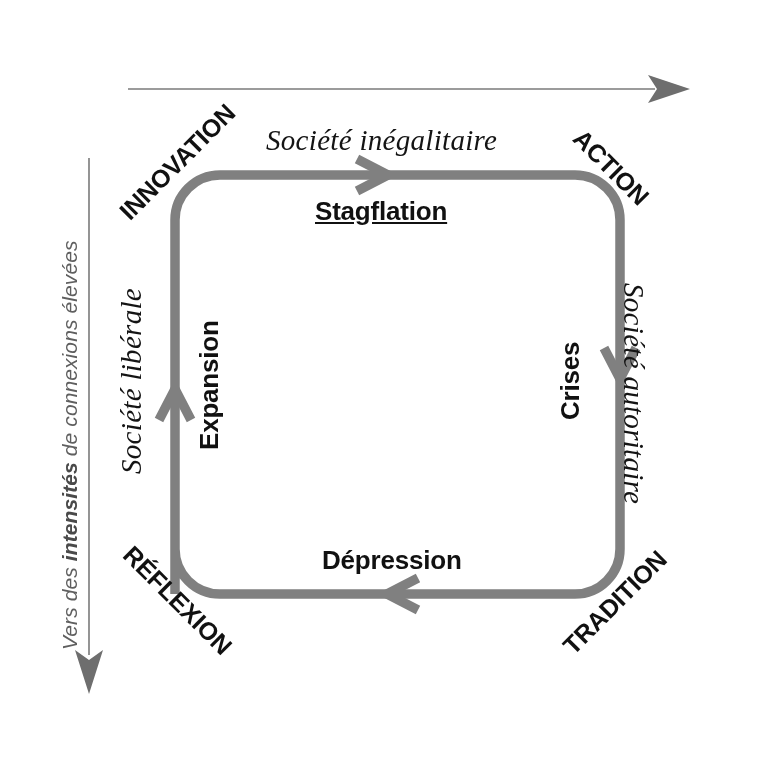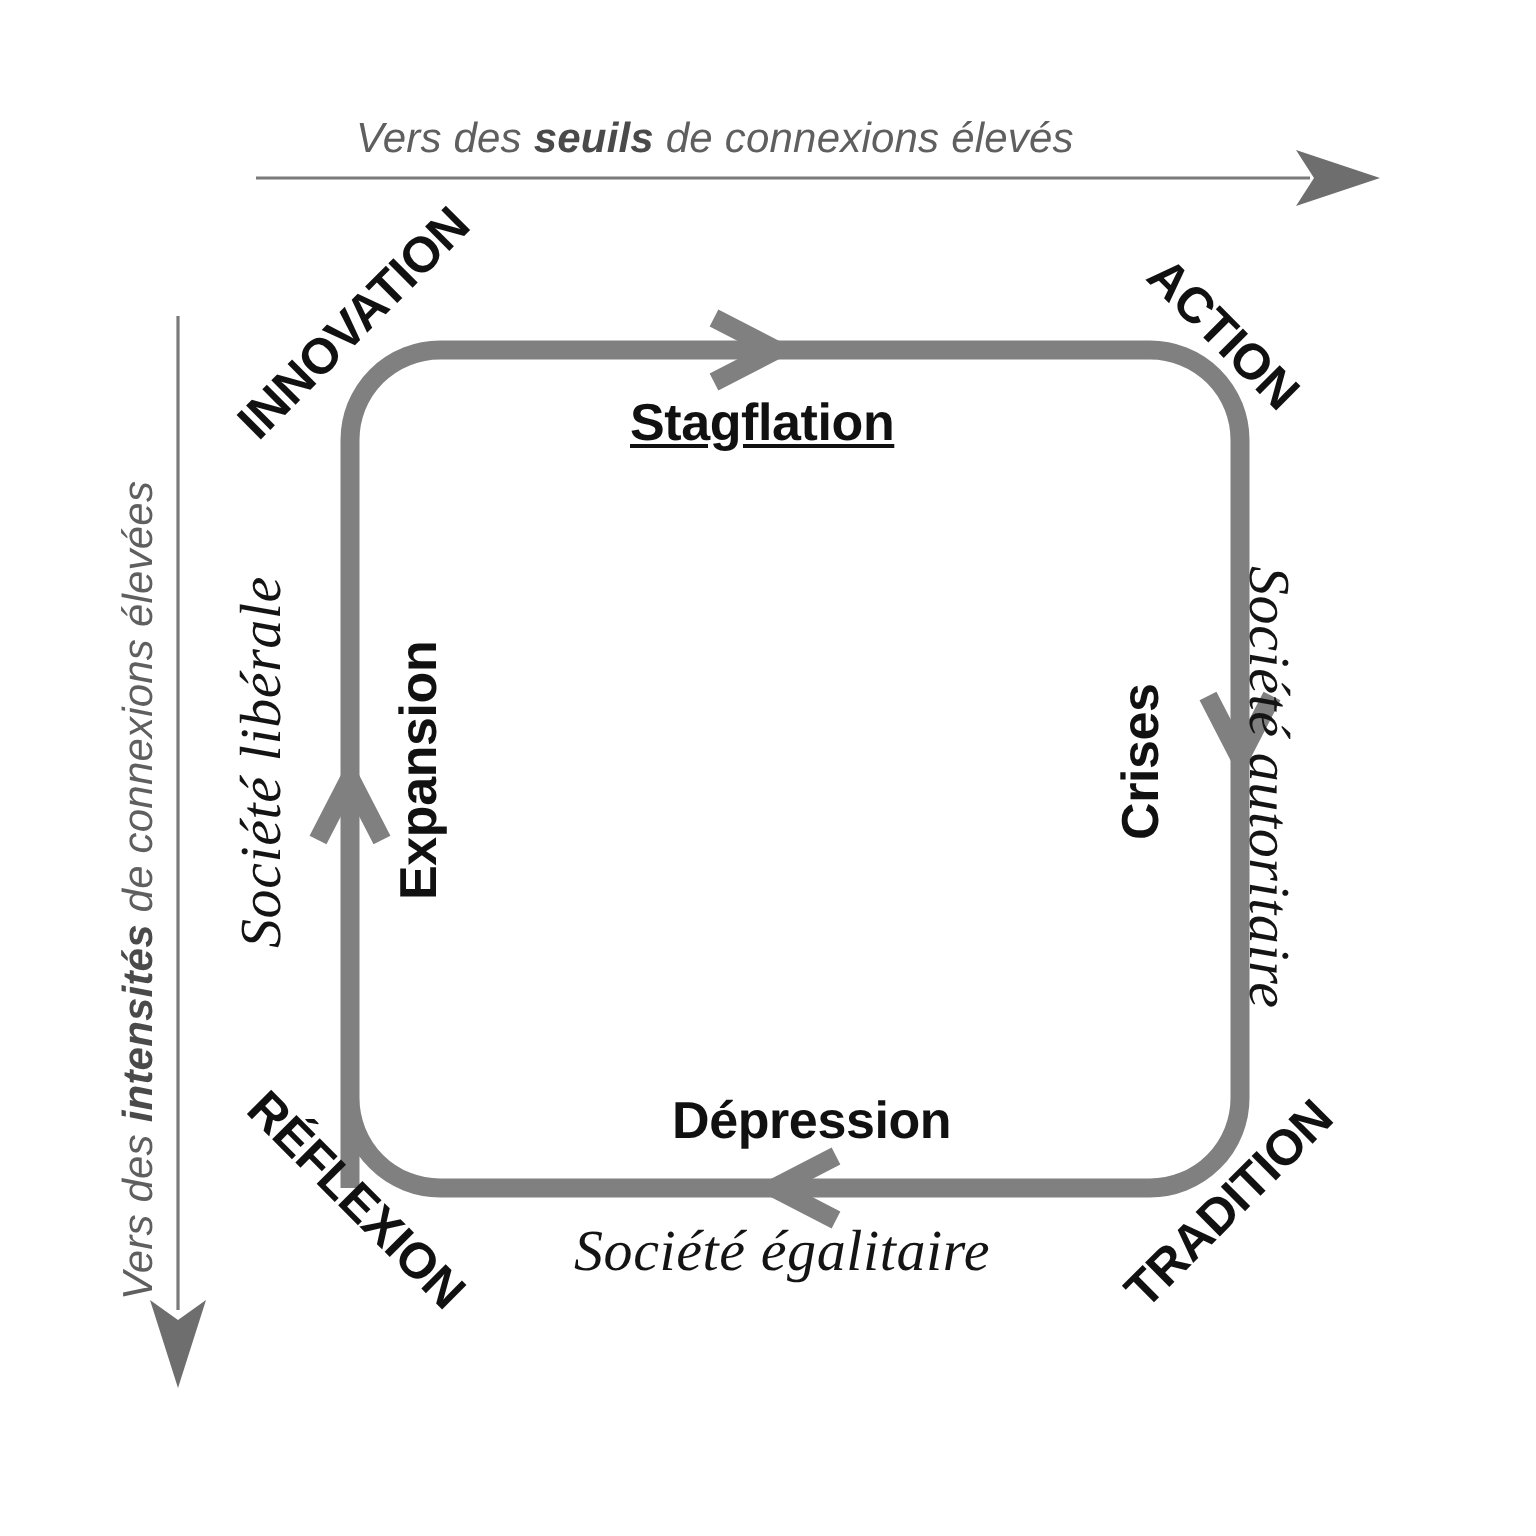--- a/index.html
+++ b/index.html
@@ -113,21 +113,21 @@
     font-size: 26px;
     color: #111111;
     letter-spacing: -0.2px;
   }
   #node-stagflation {
     left: 315px;
     top: 198px;
     text-decoration: underline;
   }
   #node-depression {
-    left: 336px;
+    left: 322px;
     top: 547px;
   }
   #node-expansion {
     left: 0; top: 0;
     transform: translate(196px, 450px) rotate(-90deg);
     transform-origin: left top;
   }
   #node-crises {
     left: 0; top: 0;
     transform: translate(557px, 420px) rotate(-90deg);
@@ -170,31 +170,30 @@
       <path d="M 604 348 L 620 379 L 636 348" fill="none" stroke="#808080" stroke-width="9.5" stroke-linecap="butt" stroke-linejoin="miter"></path>
     </g>
     <g>
       <path d="M 418 578 L 387 594 L 418 610" fill="none" stroke="#808080" stroke-width="9.5" stroke-linecap="butt" stroke-linejoin="miter"></path>
     </g>
     <g>
       <path d="M 159 420 L 175 389 L 191 420" fill="none" stroke="#808080" stroke-width="9.5" stroke-linecap="butt" stroke-linejoin="miter"></path>
     </g>
   </svg>
 
-  <div class="lbl axis-label" id="axis-top-label"><span>Vers des </span><b>seuils</b><span> de connexions élevés</span></div>
 
   <div class="lbl axis-label" id="axis-left-label"><span>Vers des </span><b>intensités</b><span> de connexions élevées</span></div>
 
   <div class="lbl corner-kw" id="corner-innovation">INNOVATION</div>
   <div class="lbl corner-kw" id="corner-action">ACTION</div>
   <div class="lbl corner-kw" id="corner-reflexion">RÉFLEXION</div>
   <div class="lbl corner-kw" id="corner-tradition">TRADITION</div>
 
+  <div class="lbl societe" id="societe-inegalitaire">Société inégalitaire</div>
   <div class="lbl societe" id="societe-autoritaire">Société autoritaire</div>
-  <div class="lbl societe" id="societe-egalitaire">Société égalitaire</div>
   <div class="lbl societe" id="societe-liberale">Société libérale</div>
 
   <div class="lbl node-label" id="node-stagflation">Stagflation</div>
   <div class="lbl node-label" id="node-crises">Crises</div>
   <div class="lbl node-label" id="node-depression">Dépression</div>
   <div class="lbl node-label" id="node-expansion">Expansion</div>
 
 </div>
 
 </body></html>

